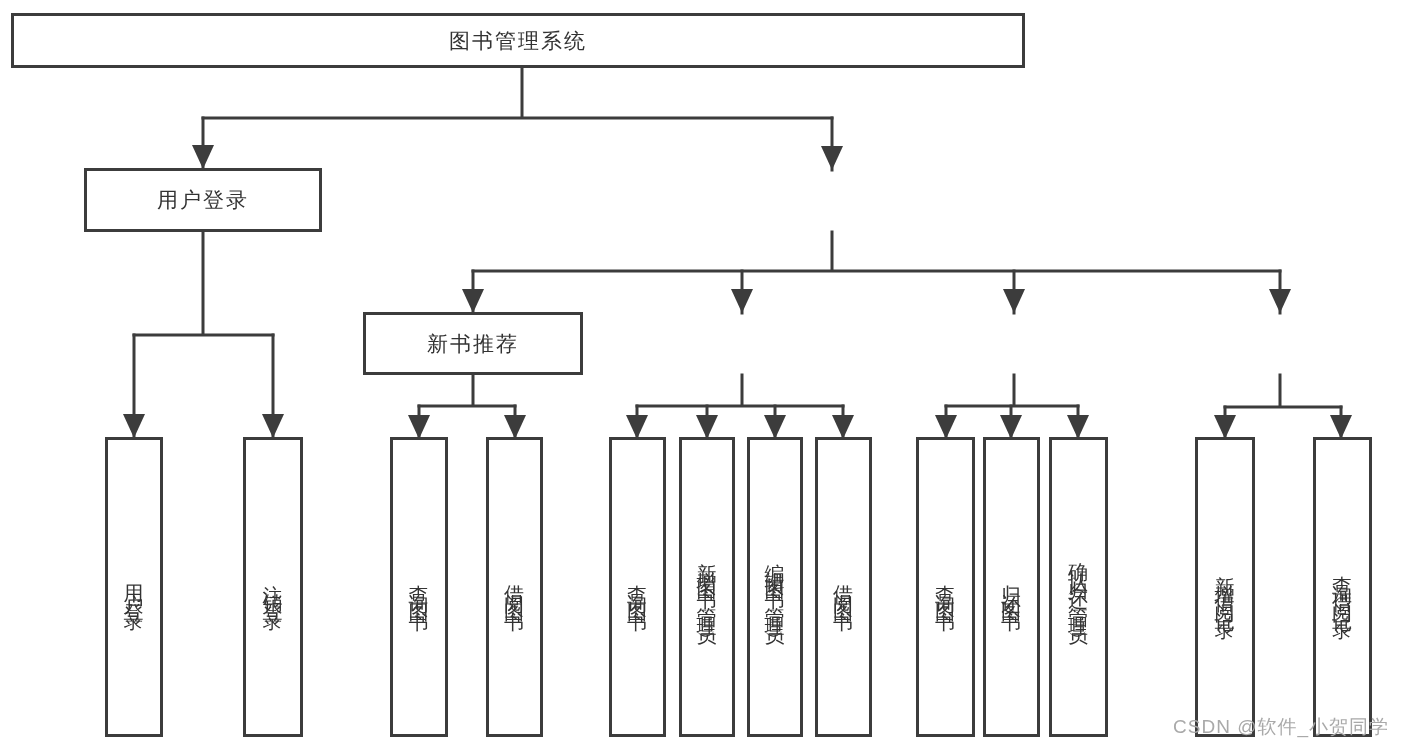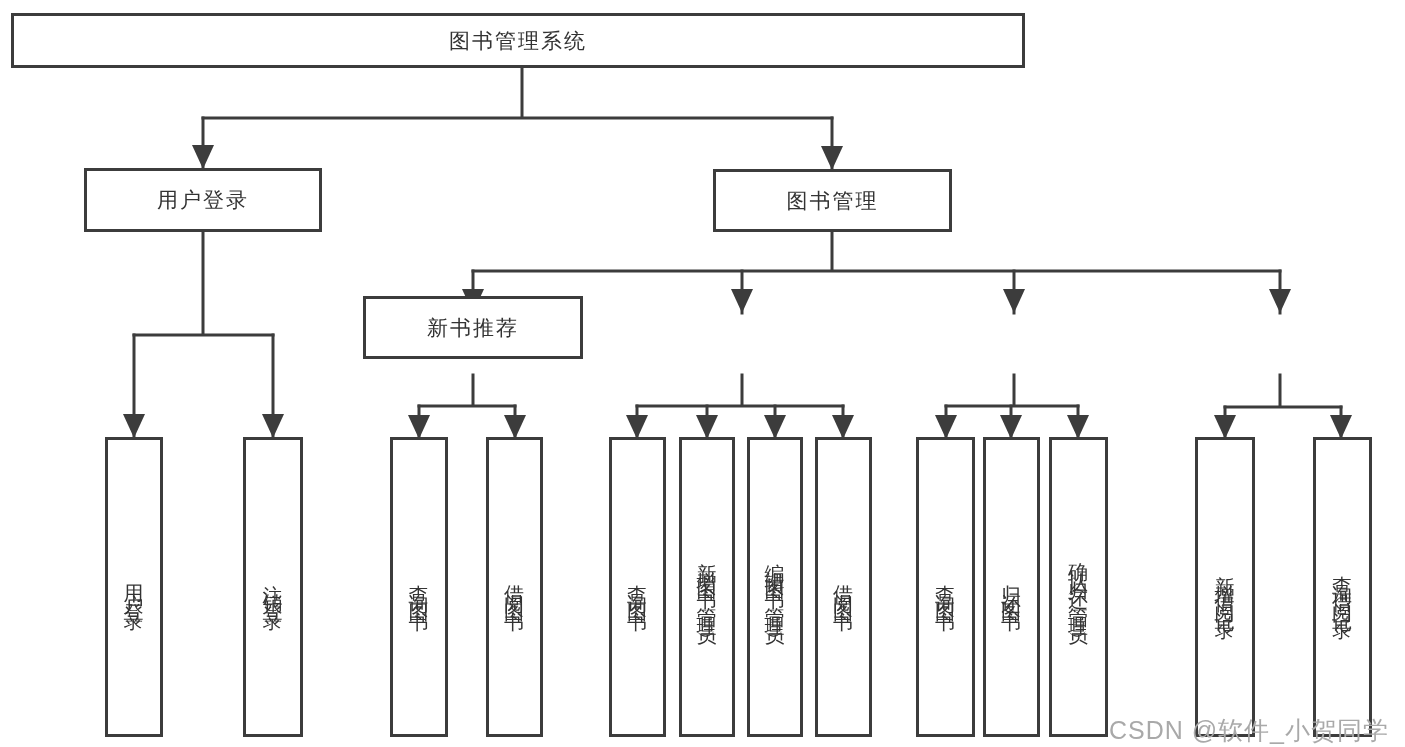--- a/index.html
+++ b/index.html
@@ -14,21 +14,21 @@
     color:#333333;
   }
   .h{font-size:21px;letter-spacing:2px;white-space:nowrap;}
   .v{
     font-size:20px;letter-spacing:9px;
     writing-mode:vertical-rl;text-orientation:mixed;
     line-height:1;padding:6px 0;
   }
   .watermark{
     position:absolute;z-index:3;right:12px;top:714px;
-    font-size:25px;letter-spacing:1px;color:#a9a9a9;white-space:nowrap;
+    font-size:19px;letter-spacing:1px;color:#a9a9a9;white-space:nowrap;
   }
 </style>
 </head>
 <body>
 
 <div class="stage">
 
   <svg class="wires" width="1405" height="747" viewBox="0 0 1405 747">
     <defs>
       <marker id="arr" markerUnits="userSpaceOnUse" markerWidth="26" markerHeight="24" refX="24" refY="12" orient="auto">
@@ -68,23 +68,22 @@
 
       <path d="M1280 375 V407 M1225 407 H1341"></path>
       <line x1="1225" y1="407" x2="1225" y2="439" marker-end="url(#arr)"></line>
       <line x1="1341" y1="407" x2="1341" y2="439" marker-end="url(#arr)"></line>
     </g>
   </svg>
 
   <div class="node h" style="left:11px;top:13px;width:1014px;height:55px">图书管理系统</div>
 
   <div class="node h" style="left:84px;top:168px;width:238px;height:64px">用户登录</div>
-  <div class="node h" style="left:713px;top:169px;width:239px;height:63px">图书管理</div>
 
-  <div class="node h" style="left:363px;top:296px;width:220px;height:63px">新书推荐</div>
+  <div class="node h" style="left:363px;top:312px;width:220px;height:63px">新书推荐</div>
 
   <div class="node v" style="left:105px;top:437px;width:58px;height:300px">用户登录</div>
   <div class="node v" style="left:243px;top:437px;width:60px;height:300px">注销登录</div>
 
   <div class="node v" style="left:390px;top:437px;width:58px;height:300px">查询图书</div>
   <div class="node v" style="left:486px;top:437px;width:57px;height:300px">借阅图书</div>
 
   <div class="node v" style="left:609px;top:437px;width:57px;height:300px">查询图书</div>
   <div class="node v" style="left:679px;top:437px;width:56px;height:300px">新增图书（管理员）</div>
   <div class="node v" style="left:747px;top:437px;width:56px;height:300px">编辑图书（管理员）</div>

